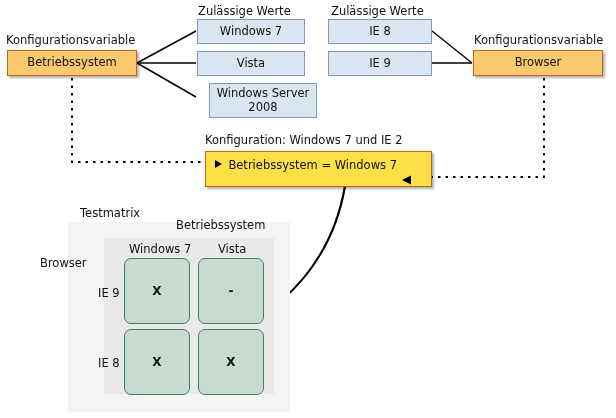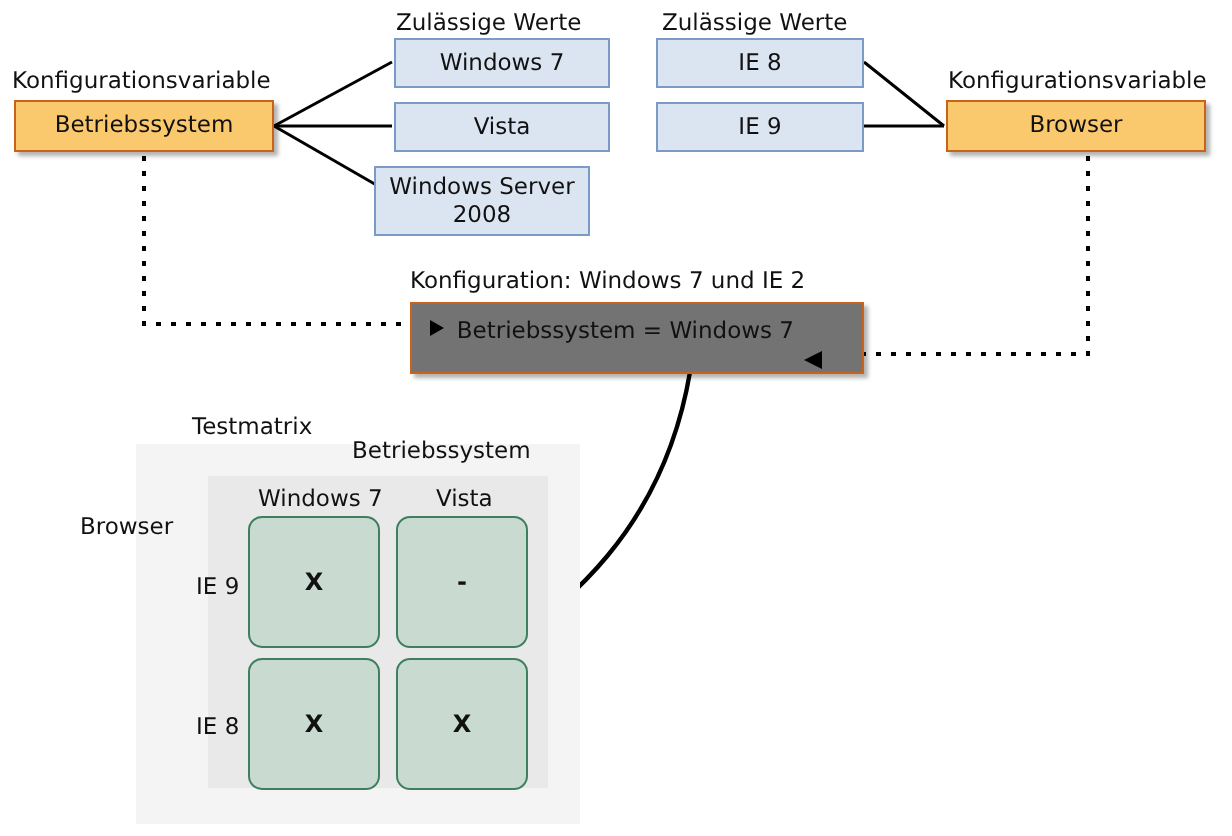--- a/index.html
+++ b/index.html
@@ -56,21 +56,21 @@
     white-space: nowrap;
   }
   .caption-bold {
     font-weight: normal;
   }
 
   
   #config-box {
     position: absolute;
     box-sizing: border-box;
-    background: #737373;
+    background: #fde047;
     border: 1.6px solid #c8631a;
     box-shadow: 2px 2px 2px rgba(0,0,0,0.30);
     padding: 5px 8px 5px 6px;
   }
   #config-box .cfg-row {
     display: flex;
     align-items: center;
     justify-content: flex-end;
     font-size: 11.5px;
     color: #111111;
@@ -162,21 +162,21 @@
   <div class="caption" style="left:6px; top:33px;">Konfigurationsvariable</div>
 
   <div class="node node-orange" style="left:7px; top:50px; width:130px; height:26px;">Betriebssystem</div>
 
   <div class="caption caption-bold" style="left:198px; top:4px;">Zulässige Werte</div>
 
   <div class="node node-blue" style="left:197px; top:19px; width:108px; height:25px;">Windows 7</div>
 
   <div class="node node-blue" style="left:197px; top:51px; width:108px; height:25px;">Vista</div>
 
-  <div class="node node-blue" style="left:187px; top:83px; width:108px; height:35px; padding:16px 4px;">Windows Server 2008</div>
+  <div class="node node-blue" style="left:209px; top:83px; width:108px; height:35px; padding:16px 4px;">Windows Server 2008</div>
 
   <div class="caption caption-bold" style="left:331px; top:4px;">Zulässige Werte</div>
 
   <div class="node node-blue" style="left:328px; top:19px; width:104px; height:25px;">IE 8</div>
 
   <div class="node node-blue" style="left:328px; top:51px; width:104px; height:25px;">IE 9</div>
 
   <div class="caption" style="left:474px; top:33px;">Konfigurationsvariable</div>
 
   <div class="node node-orange" style="left:473px; top:50px; width:130px; height:26px;">Browser</div>
@@ -191,21 +191,21 @@
     </div>
     <div class="cfg-row">
       <span class="cfg-arrow-slot">
         <svg width="22" height="10" viewBox="0 0 22 10" style="display:block;margin-left:5px;">
           <polygon points="0,5 9,0.5 9,9.5" fill="#000000"></polygon>
         </svg>
       </span>
     </div>
   </div>
 
-  <div class="caption caption-bold" style="left:80px; top:206px;margin-left:16px;">Testmatrix</div>
+  <div class="caption caption-bold" style="left:80px; top:206px;">Testmatrix</div>
 
   <div id="matrix-outer" style="left:68px; top:222px; width:222px; height:190px;"></div>
 
   <div id="matrix-inner" style="left:104px; top:238px; width:170px; height:156px;"></div>
 
   <div class="axis-label" style="left:176px; top:218px;">Betriebssystem</div>
 
   <div class="axis-label" style="left:40px; top:256px;">Browser</div>
 
   <div class="axis-label" style="left:129px; top:242px;">Windows 7</div>

